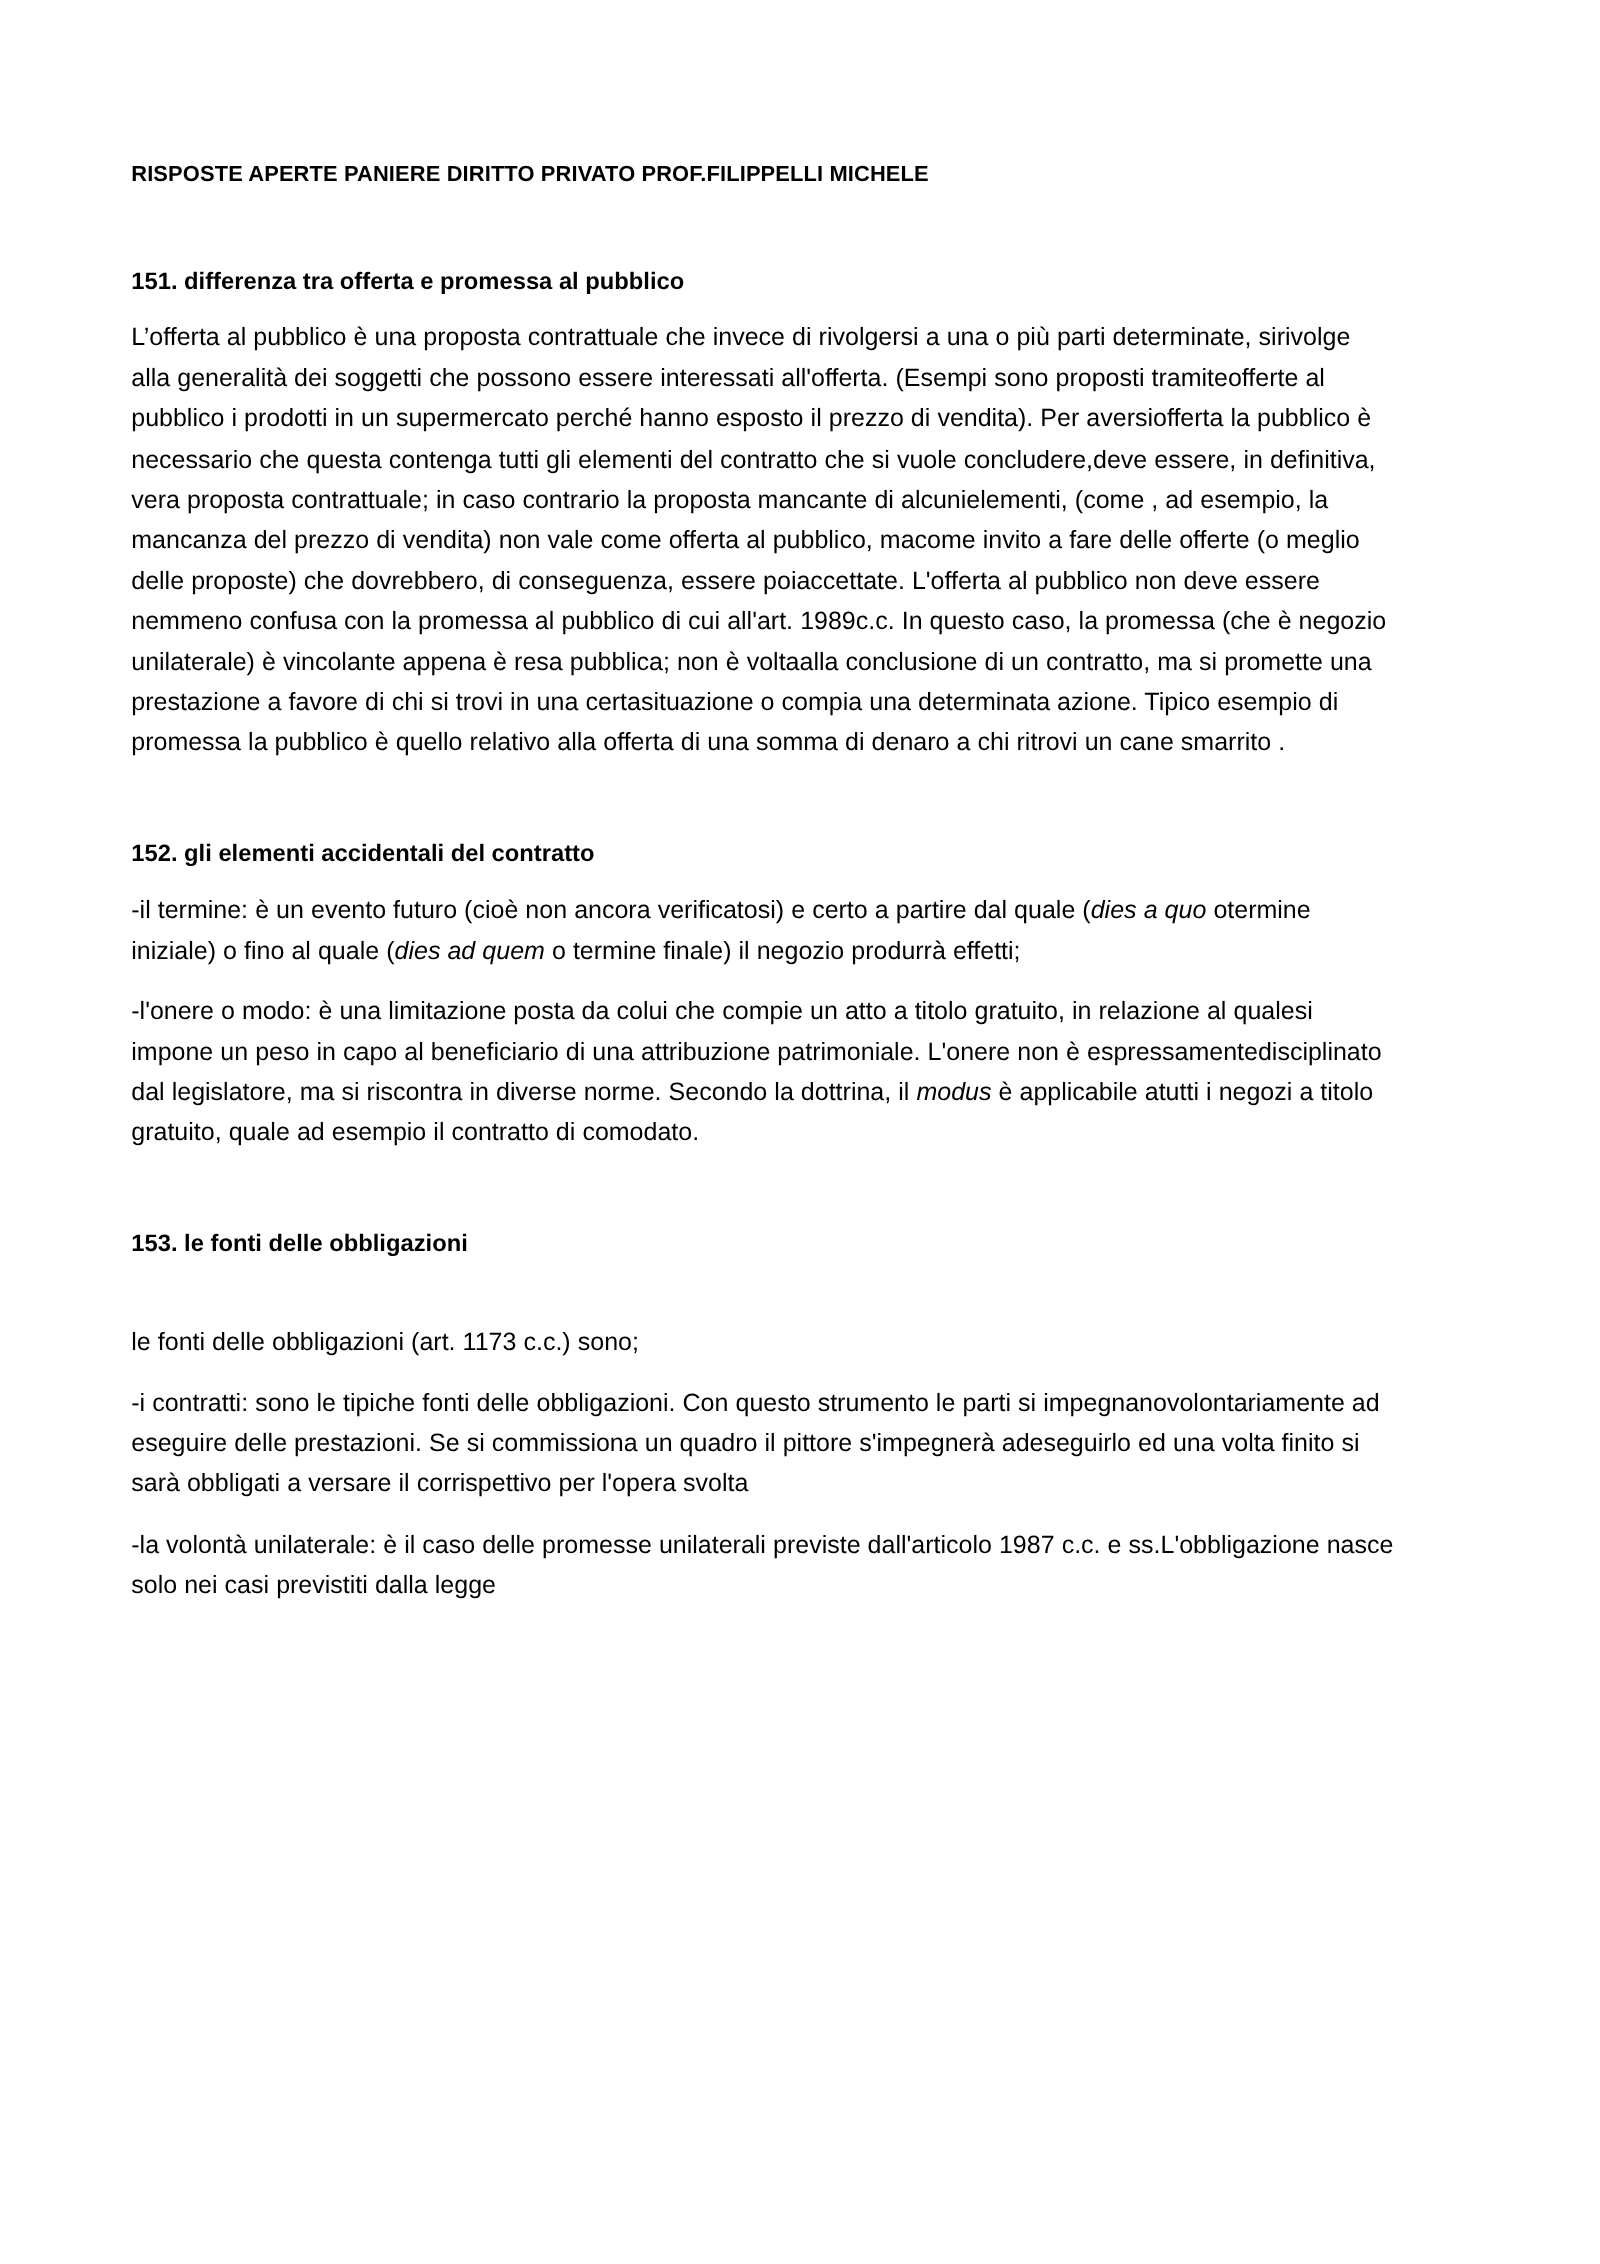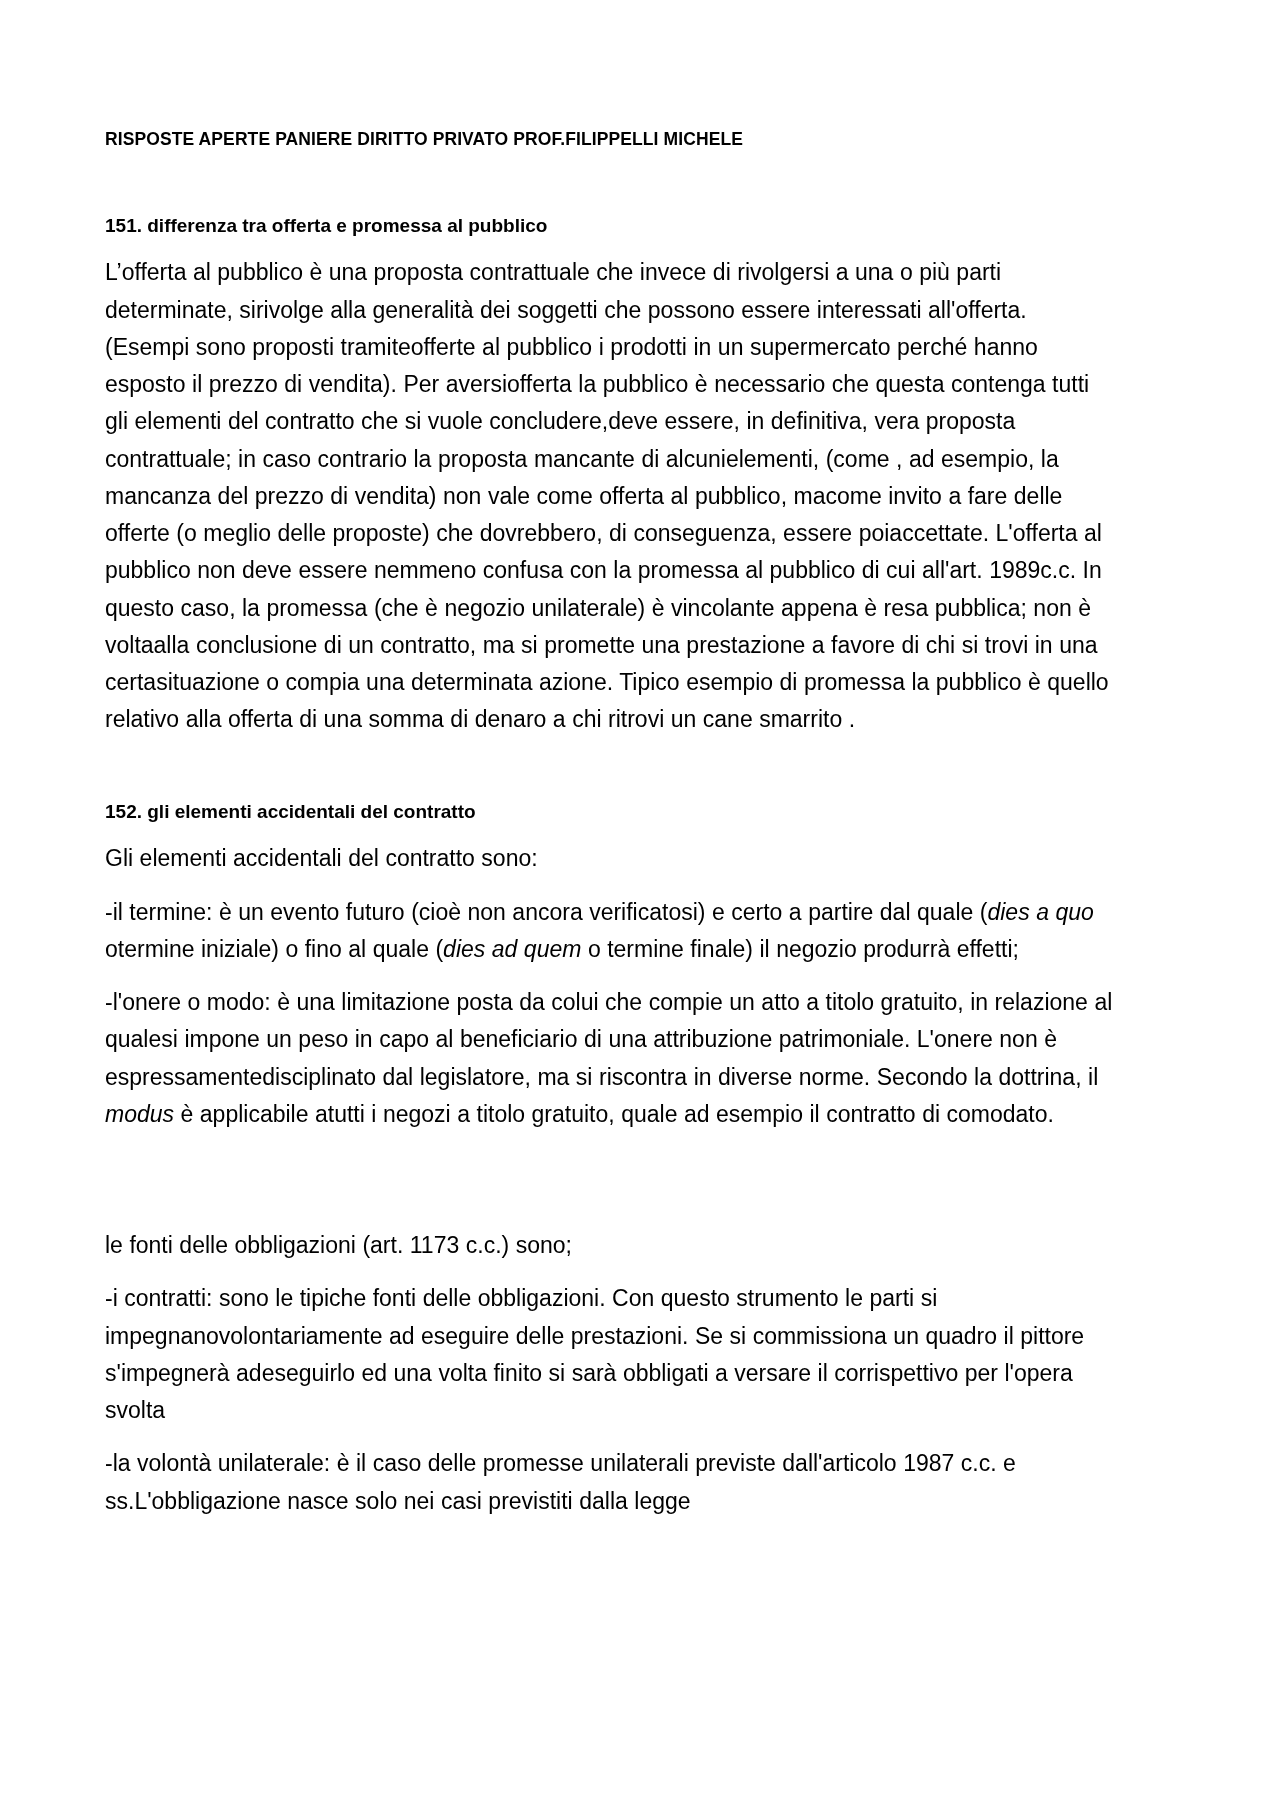--- a/index.html
+++ b/index.html
@@ -29,21 +29,21 @@
   .section {
     margin-bottom: 0;
   }
   .section-heading {
     font-size: 19px;
     font-weight: bold;
     margin: 0 0 16px 0;
     line-height: 1.35;
   }
   .para {
-    font-size: 23px;
+    font-size: 20px;
     line-height: 1.62;
     margin: 0 0 16px 0;
     text-align: left;
     word-spacing: 0.1px;
   }
   .spacer-lg {
     height: 44px;
   }
   .spacer-md {
     height: 34px;
@@ -61,27 +61,27 @@
 
   <div class="section">
     <h2 class="section-heading">151. differenza tra offerta e promessa al pubblico</h2>
     <p class="para">L’offerta al pubblico è una proposta contrattuale che invece di rivolgersi a una o più parti determinate, sirivolge alla generalità dei soggetti che possono essere interessati all'offerta. (Esempi sono proposti tramiteofferte al pubblico i prodotti in un supermercato perché hanno esposto il prezzo di vendita). Per aversiofferta la pubblico è necessario che questa contenga tutti gli elementi del contratto che si vuole concludere,deve essere, in definitiva, vera proposta contrattuale; in caso contrario la proposta mancante di alcunielementi, (come , ad esempio, la mancanza del prezzo di vendita) non vale come offerta al pubblico, macome invito a fare delle offerte (o meglio delle proposte) che dovrebbero, di conseguenza, essere poiaccettate. L'offerta al pubblico non deve essere nemmeno confusa con la promessa al pubblico di cui all'art. 1989c.c. In questo caso, la promessa (che è negozio unilaterale) è vincolante appena è resa pubblica; non è voltaalla conclusione di un contratto, ma si promette una prestazione a favore di chi si trovi in una certasituazione o compia una determinata azione. Tipico esempio di promessa la pubblico è quello relativo alla offerta di una somma di denaro a chi ritrovi un cane smarrito .</p>
   </div>
 
   <div class="spacer-lg"></div>
 
   <div class="section">
     <h2 class="section-heading">152. gli elementi accidentali del contratto</h2>
-    <p class="para"> Gli elementi accidentali del contratto sono:</p>
     <p class="para"><span>-il termine: è un evento futuro (cioè non ancora verificatosi) e certo a partire dal quale (</span><em>dies a quo</em><span> otermine iniziale) o fino al quale (</span><em>dies ad quem</em><span> o termine finale) il negozio produrrà effetti;</span></p>
     <p class="para"><span>-l'onere o modo: è una limitazione posta da colui che compie un atto a titolo gratuito, in relazione al qualesi impone un peso in capo al beneficiario di una attribuzione patrimoniale. L'onere non è espressamentedisciplinato dal legislatore, ma si riscontra in diverse norme. Secondo la dottrina, il </span><em>modus</em><span> è applicabile atutti i negozi a titolo gratuito, quale ad esempio il contratto di comodato.</span></p>
   </div>
 
   <div class="spacer-lg"></div>
 
   <div class="section">
+    <h2 class="section-heading">153. le fonti delle obbligazioni</h2>
     <div class="spacer-md"></div>
     <p class="para"> le fonti delle obbligazioni (art. 1173 c.c.) sono;</p>
     <p class="para">-i contratti: sono le tipiche fonti delle obbligazioni. Con questo strumento le parti si impegnanovolontariamente ad eseguire delle prestazioni. Se si commissiona un quadro il pittore s'impegnerà adeseguirlo ed una volta finito si sarà obbligati a versare il corrispettivo per l'opera svolta</p>
     <p class="para">-la volontà unilaterale: è il caso delle promesse unilaterali previste dall'articolo 1987 c.c. e ss.L'obbligazione nasce solo nei casi previstiti dalla legge</p>
   </div>
 
 </div>
 
 </body></html>

